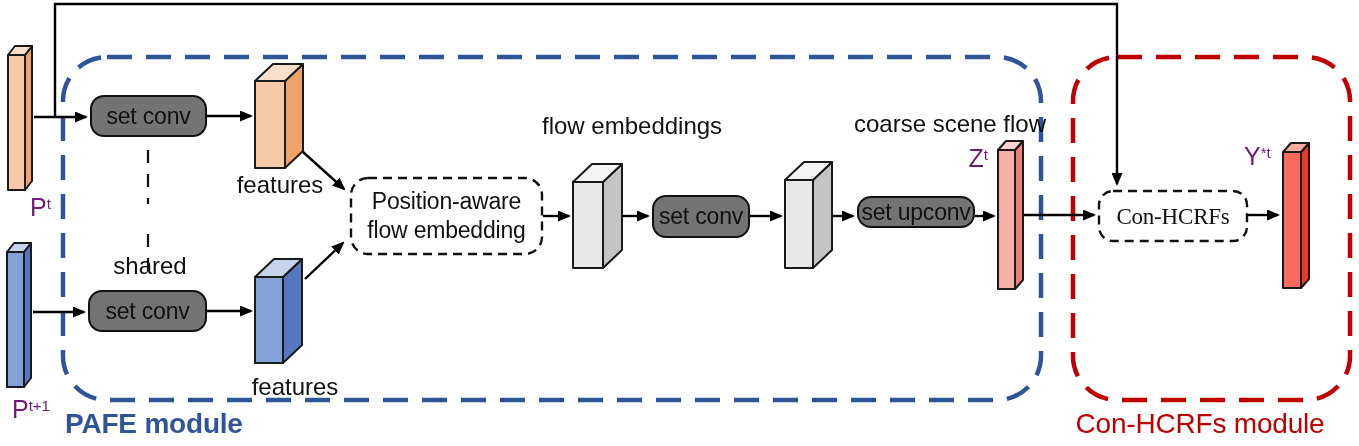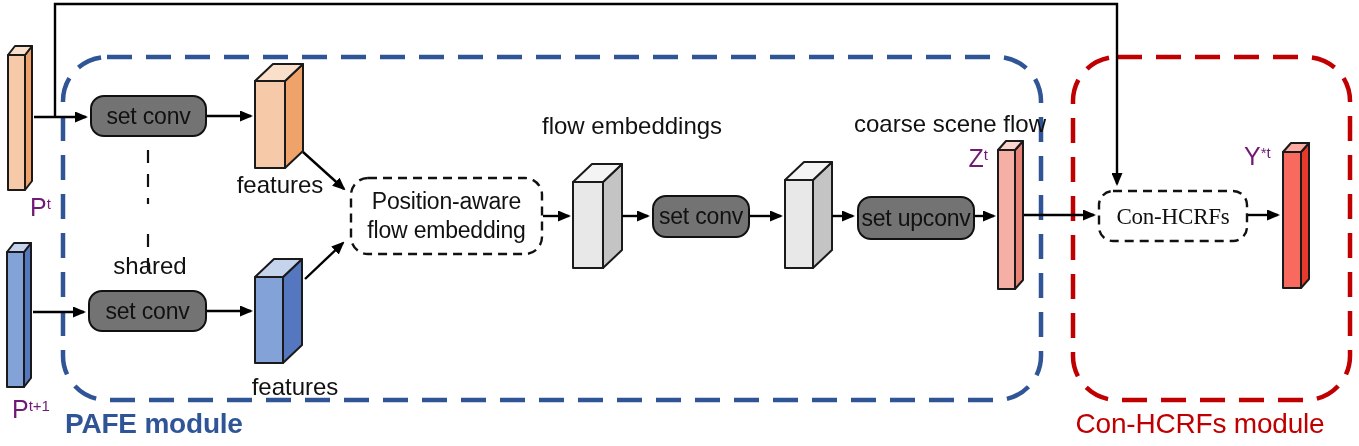--- a/index.html
+++ b/index.html
@@ -120,21 +120,21 @@
 
   <div class="node" style="left:90px;top:95px;width:117px;height:42px;">
     <span>set conv</span>
   </div>
   <div class="node" style="left:88px;top:290px;width:119px;height:42px;">
     <span>set conv</span>
   </div>
   <div class="node" style="left:652px;top:195px;width:98px;height:43px;">
     <span>set conv</span>
   </div>
-  <div class="node" style="left:857px;top:196px;width:118px;height:44px;">
+  <div class="node" style="left:857px;top:196px;width:118px;height:32px;">
     <span>set upconv</span>
   </div>
 
   <div class="ghost" style="left:351px;top:178px;width:191px;height:76px;">
     <span>Position-aware</span>
     <span>flow embedding</span>
   </div>
   <div class="ghost" style="left:1099px;top:191px;width:148px;height:50px;font-family:Liberation Serif, serif;">
     <span>Con-HCRFs</span>
   </div>

